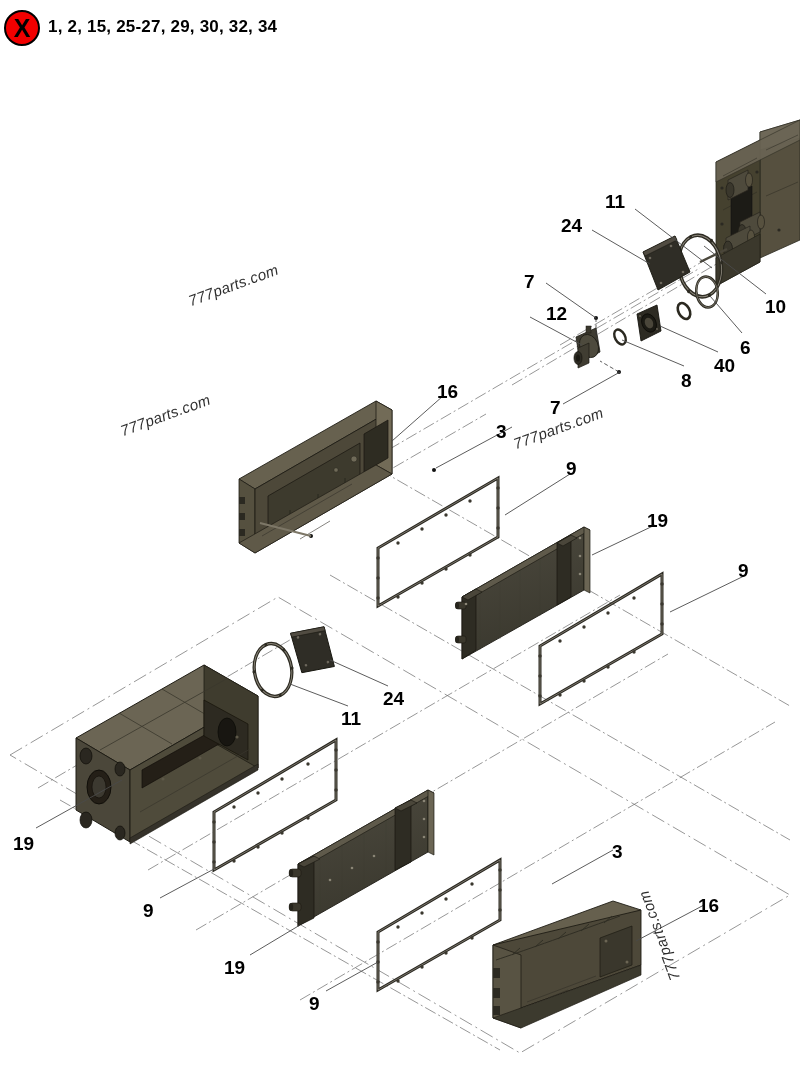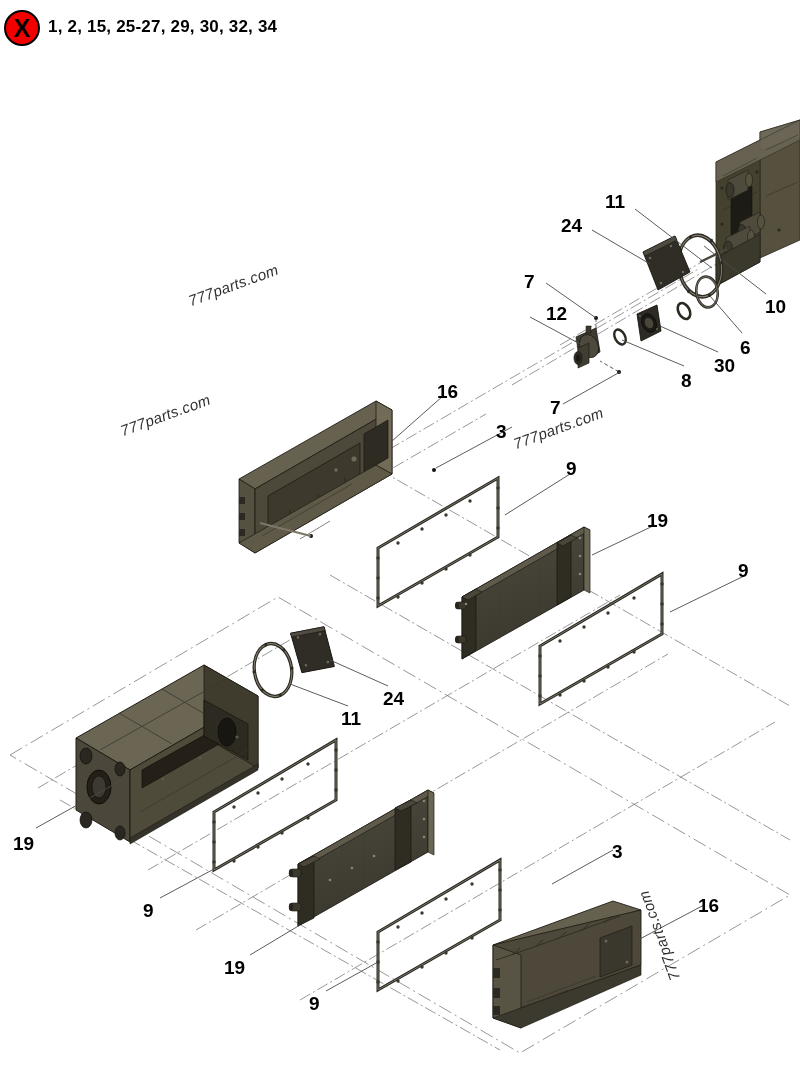--- a/index.html
+++ b/index.html
@@ -589,21 +589,21 @@
       <path d="M 326 991 L 378 962"></path>
       <path d="M 613 850 L 552 884"></path>
       <path d="M 704 905 L 636 941"></path>
     </g>
   </svg>
 
   <div class="callout" style="left:605px; top:192px;">11</div>
   <div class="callout" style="left:561px; top:216px;">24</div>
   <div class="callout" style="left:765px; top:297px;text-align:center;">10</div>
   <div class="callout" style="left:740px; top:338px;">6</div>
-  <div class="callout" style="left:714px; top:356px;">30</div>
+  <div class="callout" style="left:714px; top:356px;">40</div>
   <div class="callout" style="left:681px; top:371px;">8</div>
   <div class="callout" style="left:524px; top:272px;">7</div>
   <div class="callout" style="left:514px; top:304px;margin-left:32px;">12</div>
   <div class="callout" style="left:437px; top:382px;">16</div>
   <div class="callout" style="left:496px; top:422px;">3</div>
   <div class="callout" style="left:550px; top:398px;">7</div>
   <div class="callout" style="left:566px; top:459px;">9</div>
   <div class="callout" style="left:647px; top:511px;">19</div>
   <div class="callout" style="left:738px; top:561px;">9</div>
   <div class="callout" style="left:383px; top:689px;">24</div>

